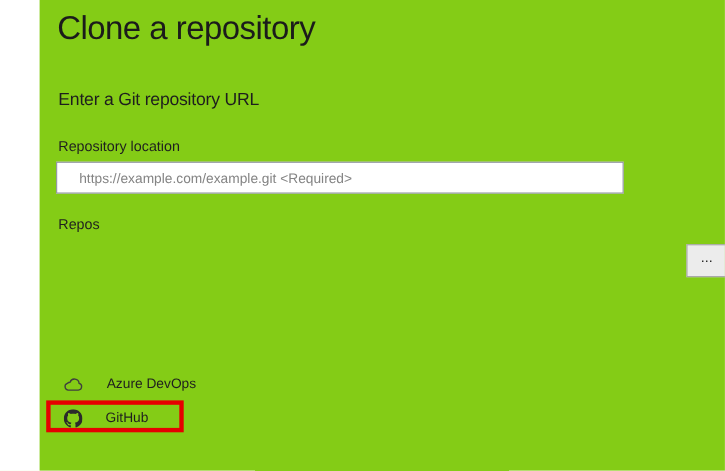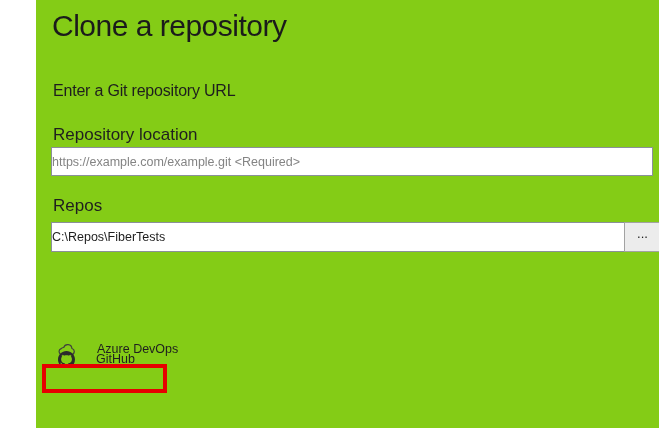--- a/index.html
+++ b/index.html
@@ -27,35 +27,35 @@
     position: absolute;
     font-size: 16px;
     font-weight: 400;
     color: #1e1e1e;
     letter-spacing: -0.2px;
   }
   .heading-url { left: 17px; top: 82px; }
   .heading-browse { left: 17px; top: 306px; }
   .field-label {
     position: absolute;
-    font-size: 17px;
+    font-size: 13px;
     color: #1f1f1f;
   }
   .label-repo { left: 17px; top: 125px; }
   .label-path { left: 17px; top: 196px; }
   .text-input {
     position: absolute;
     left: 15px;
-    width: 602px;
+    width: 516px;
     border: 1px solid #8a9099;
     background: #ffffff;
     font-family: "Liberation Sans", sans-serif;
     font-size: 12.5px;
     color: #1e1e1e;
-    padding: 0 0;
+    padding: 0 20px;
     outline: none;
   }
   .text-input::placeholder { color: #848484; opacity: 1; }
   .input-repo { top: 147px; height: 29px; }
   .input-path { top: 222px; height: 30px; }
   .browse-btn {
     position: absolute;
     left: 588px;
     top: 222px;
     width: 37px;
@@ -74,21 +74,21 @@
     display: flex;
     align-items: center;
     gap: 21px;
     height: 18px;
     font-size: 12.5px;
     color: #1f1f1f;
     cursor: pointer;
     white-space: nowrap;
   }
   .item-azure { left: 22px; top: 340px; }
-  .item-github { left: 22px; top: 350px; }
+  .item-github { left: 22px; top: 371px; }
   .repo-item svg { display: block; flex: 0 0 auto; }
   .highlight-box {
     position: absolute;
     left: 6px;
     top: 364px;
     width: 125px;
     height: 29px;
     border: 4px solid #e60000;
     pointer-events: none;
   }
@@ -101,21 +101,20 @@
   <div class="page-title">Clone a repository</div>
 
   <div class="section-heading heading-url">Enter a Git repository URL</div>
 
   <div class="field-label label-repo">Repository location</div>
 
   <input class="text-input input-repo" type="text" placeholder="https://example.com/example.git &lt;Required&gt;" style="">
 
   <div class="field-label label-path">Repos</div>
 
-  <input class="text-input input-path" type="text" value="C:\Repos\FiberTests" style="">
 
   <button class="browse-btn">...</button>
 
 
   <div class="repo-item item-azure">
     <span>
       <svg width="18" height="13" viewBox="0 0 18 13">
         <path d="M4.6 11.6 h8.6 a3.1 3.1 0 0 0 .7-6.1 4.2 4.2 0 0 0-8.2-1 A3.4 3.4 0 0 0 3.2 5.6 a3.1 3.1 0 0 0 1.4 6z" fill="none" stroke="#3f3f3f" stroke-width="1.2" stroke-linejoin="round"></path>
       </svg>
     </span>

